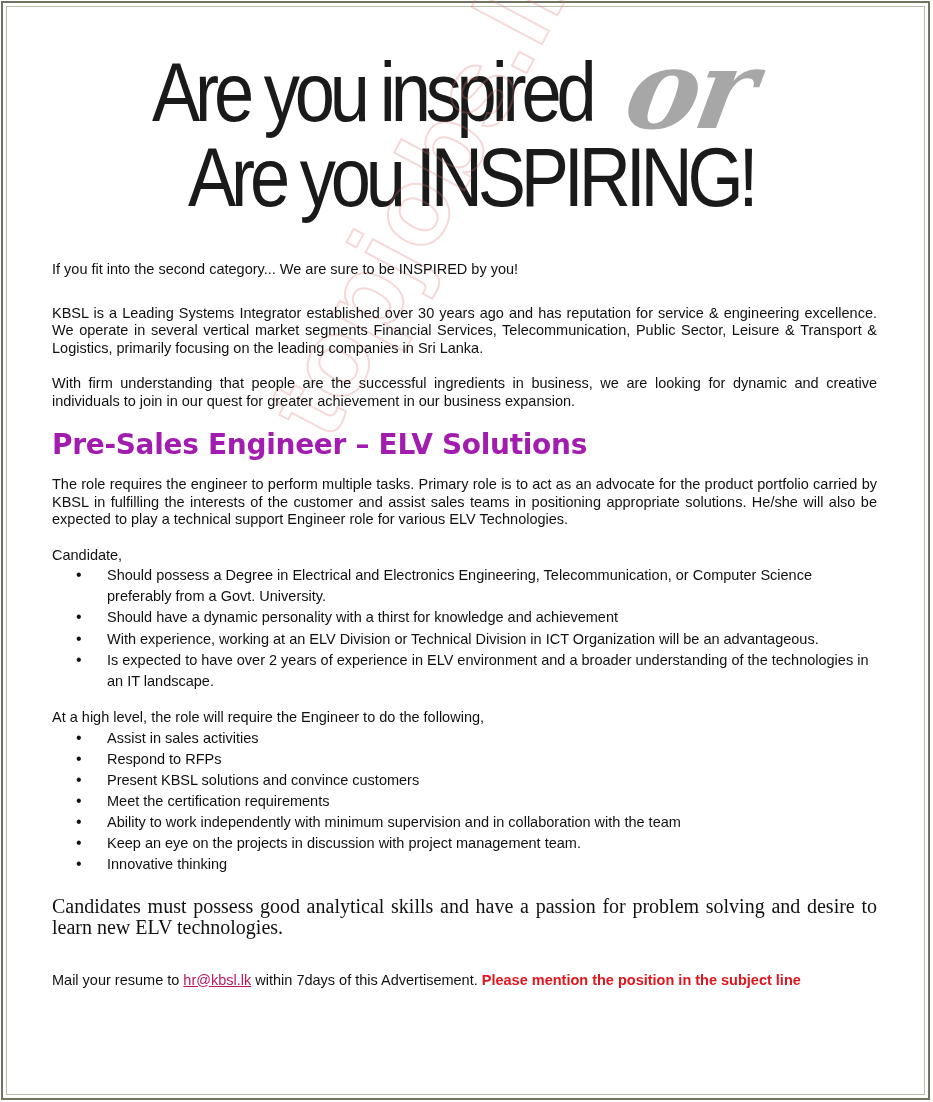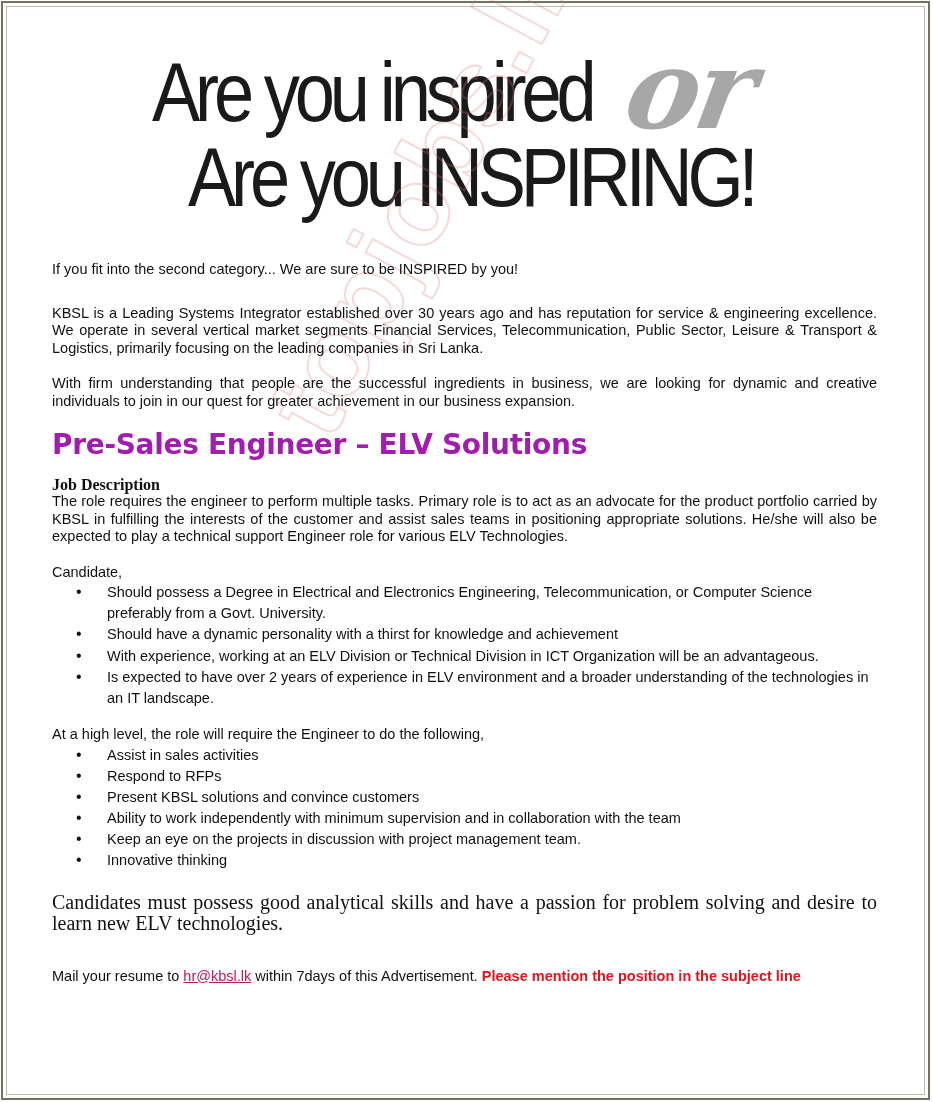--- a/index.html
+++ b/index.html
@@ -45,36 +45,36 @@
 
 <div class="watermark">topjobs.lk</div>
 
 <div class="content">
   <p class="intro">If you fit into the second category... We are sure to be INSPIRED by you!</p>
   <p class="para">KBSL is a Leading Systems Integrator established over 30 years ago and has reputation for service &amp; engineering excellence. We operate in several vertical market segments Financial Services, Telecommunication, Public Sector, Leisure &amp; Transport &amp; Logistics, primarily focusing on the leading companies in Sri Lanka.</p>
   <p class="para">With firm understanding that people are the successful ingredients in business, we are looking for dynamic and creative individuals to join in our quest for greater achievement in our business expansion.</p>
 
   <div class="job-title">Pre-Sales Engineer – ELV Solutions</div>
 
-  <div class="jd-label">Job Description</div>
   <p>The role requires the engineer to perform multiple tasks. Primary role is to act as an advocate for the product portfolio carried by KBSL in fulfilling the interests of the customer and assist sales teams in positioning appropriate solutions. He/she will also be expected to play a technical support Engineer role for various ELV Technologies.</p>
 
   <div class="list-intro">Candidate,</div>
   <ul class="candidates-list">
     <li>Should possess a Degree in Electrical and Electronics Engineering, Telecommunication, or Computer Science preferably from a Govt. University.</li>
     <li>Should have a dynamic personality with a thirst for knowledge and achievement</li>
     <li>With experience, working at an ELV Division or Technical Division in  ICT Organization will be an advantageous.</li>
     <li>Is expected to have over 2 years of experience in ELV environment and a broader understanding of the technologies in an IT landscape.</li>
   </ul>
 
   <div class="list-intro">At a high level, the role will require the Engineer to do the following,</div>
   <ul>
     <li>Assist in sales activities</li>
     <li>Respond to RFPs</li>
     <li>Present KBSL solutions and convince customers</li>
+    <li>Meet the certification requirements</li>
     <li>Ability to work independently with minimum supervision and in collaboration with the team</li>
     <li>Keep an eye on the projects in discussion with project management team.</li>
     <li>Innovative thinking</li>
   </ul>
 
   <p class="closing">Candidates must possess good analytical skills and have a passion for problem solving and desire to learn new ELV technologies.</p>
 
   <p class="mail"><span>Mail your resume to </span><a href="mailto:hr@kbsl.lk">hr@kbsl.lk</a><span> within 7days of this Advertisement. </span><span class="note">Please mention the position in the subject line</span></p>
 </div>
 

